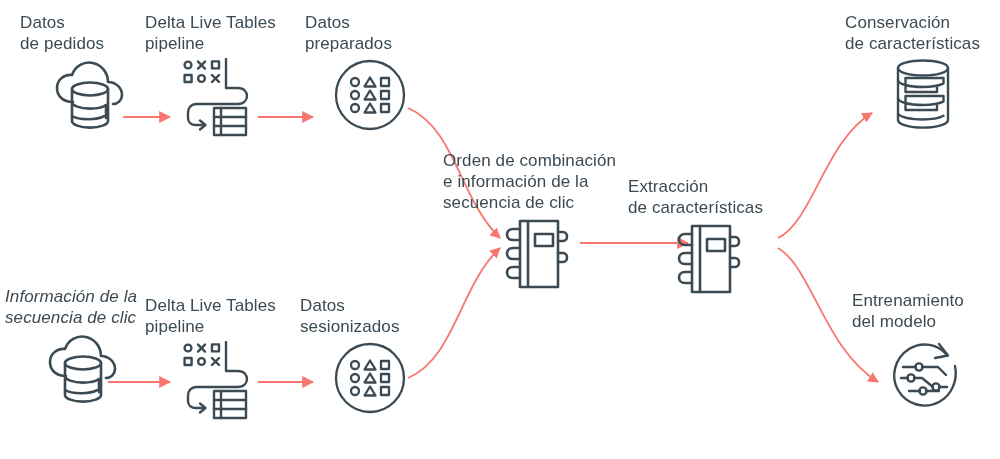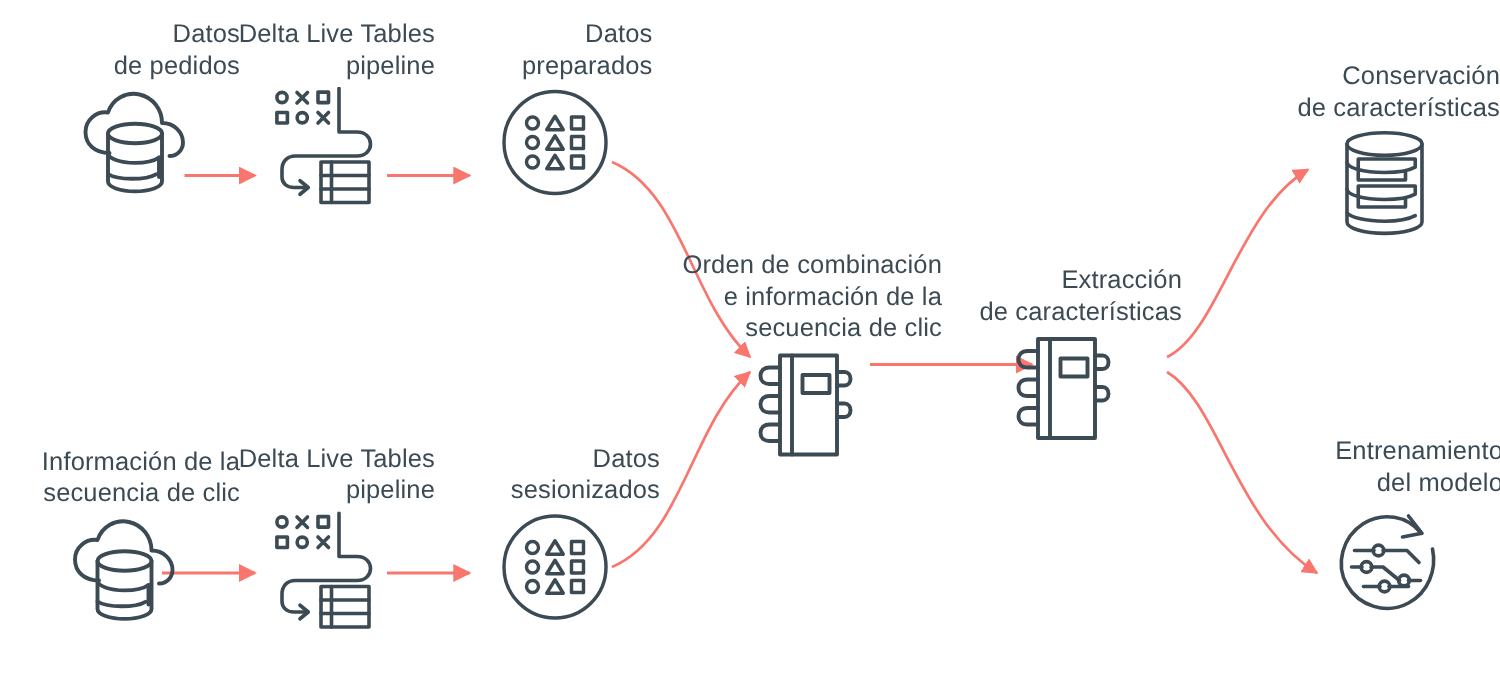--- a/index.html
+++ b/index.html
@@ -21,21 +21,21 @@
   }
   #diagram svg.canvas {
     position: absolute;
     left: 0;
     top: 0;
     width: 1000px;
     height: 459px;
   }
   .node {
     position: absolute;
-    text-align: right;
+    text-align: left;
   }
   .node-label {
     font-size: 17px;
     line-height: 21px;
     color: #3c4a54;
     white-space: pre-line;
     letter-spacing: 0.1px;
   }
   .node-icon {
     display: block;
@@ -117,21 +117,21 @@
         <circle cx="22" cy="37" r="4"></circle>
         <path d="M37 32.5 L42.5 41.5 L31.5 41.5 Z"></path>
         <rect x="48" y="33" width="8" height="8"></rect>
         <circle cx="22" cy="50" r="4"></circle>
         <path d="M37 45.5 L42.5 54.5 L31.5 54.5 Z"></path>
         <rect x="48" y="46" width="8" height="8"></rect>
       </g>
     </svg>
   </div>
 
-  <div class="node" style="left:5px; top:297px; width:155px;">
+  <div class="node" style="left:5px; top:286px; width:155px;font-style:italic;">
     <div class="node-label">Información de la
 secuencia de clic</div>
     <svg class="node-icon" width="78" height="76" viewBox="0 0 78 76">
       <g fill="none" stroke="#3c4a54" stroke-width="2.6" stroke-linecap="round" stroke-linejoin="round">
         <path d="M22 44 C12 44 6 38 6 30 C6 22 13 16 21 17 C24 8 33 3 42 5 C51 7 57 15 57 24 C65 24 71 30 71 37 C71 42 67 46 62 46"></path>
         <ellipse cx="39" cy="31" rx="18" ry="6.5"></ellipse>
         <path d="M21 31 L21 63 C21 66.6 29 69.6 39 69.6 C49 69.6 57 66.6 57 63 L57 31"></path>
         <path d="M21 44 C21 47.6 29 50.6 39 50.6 C46 50.6 52 49.2 55 47"></path>
         <path d="M55 47 L55 60"></path>
         <path d="M21 58 C24 60 30 61.2 37 61.2 C44 61.2 50 60 53 58.2"></path>
@@ -170,21 +170,21 @@
         <circle cx="22" cy="37" r="4"></circle>
         <path d="M37 32.5 L42.5 41.5 L31.5 41.5 Z"></path>
         <rect x="48" y="33" width="8" height="8"></rect>
         <circle cx="22" cy="50" r="4"></circle>
         <path d="M37 45.5 L42.5 54.5 L31.5 54.5 Z"></path>
         <rect x="48" y="46" width="8" height="8"></rect>
       </g>
     </svg>
   </div>
 
-  <div class="node" style="left:443px; top:150px; width:185px;margin-top:16px;">
+  <div class="node" style="left:443px; top:150px; width:185px;">
     <div class="node-label">Orden de combinación
 e información de la
 secuencia de clic</div>
     <svg class="node-icon" width="72" height="74" viewBox="0 0 72 74">
       <g fill="none" stroke="#3c4a54" stroke-width="2.6" stroke-linecap="round" stroke-linejoin="round">
         <path d="M20 4 L58 4 L58 70 L20 70 Z"></path>
         <path d="M28 4 L28 70"></path>
         <rect x="35" y="17" width="18" height="12"></rect>
         <path d="M20 12 L13 12 C9 12 7 14.5 7 17.5 C7 20.5 9 23 13 23 L20 23"></path>
         <path d="M20 31 L13 31 C9 31 7 33.5 7 36.5 C7 39.5 9 42 13 42 L20 42"></path>
@@ -205,21 +205,21 @@
         <rect x="35" y="17" width="18" height="12"></rect>
         <path d="M20 12 L13 12 C9 12 7 14.5 7 17.5 C7 20.5 9 23 13 23 L20 23"></path>
         <path d="M20 31 L13 31 C9 31 7 33.5 7 36.5 C7 39.5 9 42 13 42 L20 42"></path>
         <path d="M20 50 L13 50 C9 50 7 52.5 7 55.5 C7 58.5 9 61 13 61 L20 61"></path>
         <path d="M58 15 L63 15 C65.5 15 67 17 67 19.5 C67 22 65.5 24 63 24 L58 24"></path>
         <path d="M58 36 L63 36 C65.5 36 67 38 67 40.5 C67 43 65.5 45 63 45 L58 45"></path>
       </g>
     </svg>
   </div>
 
-  <div class="node" style="left:845px; top:12px; width:155px;margin-top:28px;">
+  <div class="node" style="left:845px; top:12px; width:155px;">
     <div class="node-label">Conservación
 de características</div>
     <svg class="node-icon" width="62" height="72" viewBox="0 0 62 72">
       <g fill="none" stroke="#3c4a54" stroke-width="2.4" stroke-linecap="round" stroke-linejoin="round">
         <ellipse cx="31" cy="10" rx="25" ry="7.5"></ellipse>
         <path d="M6 10 L6 62 C6 66.2 17.2 69.6 31 69.6 C44.8 69.6 56 66.2 56 62 L56 10"></path>
         <path d="M6 22 C6 26 17 29 31 29 C40 29 47.5 27.6 51.5 25.4 L51.5 20 L13.5 20 L13.5 34 L45 34 L45 28"></path>
         <path d="M6 40 C6 44 17 47 31 47 C40 47 47.5 45.6 51.5 43.4 L51.5 38 L13.5 38 L13.5 52 L45 52 L45 46"></path>
         <path d="M6 56 C9 59 18.5 61.5 31 61.5 C40 61.5 47.5 60 51.5 57.8"></path>
       </g>

